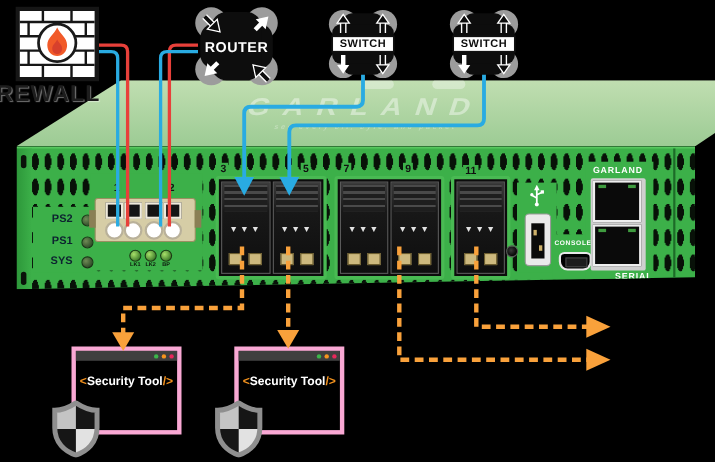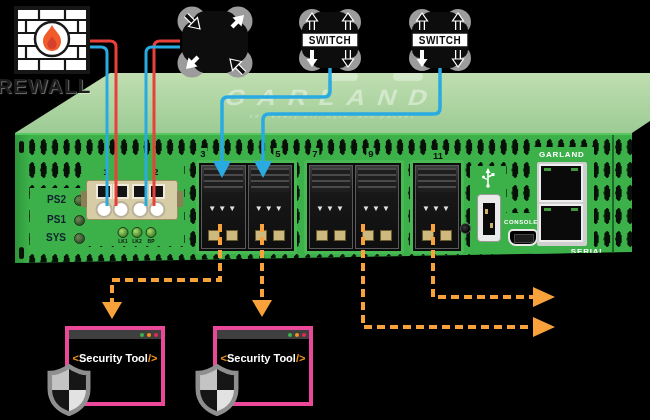--- a/index.html
+++ b/index.html
@@ -82,26 +82,26 @@
   .screw{position:absolute;left:445px;top:88px;width:9px;height:9px;border-radius:50%;
     background:radial-gradient(circle at 40% 40%,#3a3a3a,#000 75%);border:1px solid #555;}
 
   .eth-lbl{position:absolute;left:524px;top:15px;width:70px;color:#fff;font-weight:bold;
     font-size:8px;letter-spacing:.8px;}
   .rj45{position:absolute;left:522px;top:27px;width:50px;height:84px;background:#cfcfcf;
     border-radius:2px;padding:2px;box-sizing:border-box;}
   .jack{position:relative;width:44px;height:38px;background:#0a0a0a;border:2px solid #eee;
     box-sizing:border-box;margin-bottom:2px;}
   .jack .pad{position:absolute;top:2px;width:7px;height:3px;background:#3f9b3f;}
-  .serial-lbl{position:absolute;left:530px;top:112px;width:60px;color:#fff;font-weight:bold;
-    font-size:8px;letter-spacing:.8px;text-align:right;}
+  .serial-lbl{position:absolute;left:544px;top:112px;width:60px;color:#fff;font-weight:bold;
+    font-size:8px;letter-spacing:.8px;}
 
   
   .tool-win{position:absolute;top:315px;width:100px;height:80px;background:#000;
-    border:4px solid #ec4899;box-sizing:border-box;z-index:20;margin-top:11px;}
+    border:4px solid #f9a8d4;box-sizing:border-box;z-index:20;}
   .tool-bar{position:absolute;left:0;top:0;width:100%;height:9px;background:#3f3f3f;}
   .tool-dot{position:absolute;top:2.5px;width:4px;height:4px;border-radius:50%;}
   .tool-text{position:absolute;left:0;top:22px;width:100%;text-align:center;
     font-size:11px;font-weight:bold;color:#fff;white-space:nowrap;}
   .tool-text .brk{color:#f7941e;}
   .shield{position:absolute;z-index:22;}
 </style>
 </head>
 <body>
 
@@ -153,20 +153,21 @@
       <g>
         <line x1="22" y1="52" x2="14" y2="60" stroke="#fff" stroke-width="4"></line>
         <polygon points="10,64 21.5,61.5 12.5,52.5" fill="#fff"></polygon>
       </g>
       <g>
         <line x1="68" y1="68" x2="59" y2="59" stroke="#fff" stroke-width="6"></line>
         <line x1="68" y1="68" x2="59" y2="59" stroke="#0d0d0d" stroke-width="3.5"></line>
         <polygon points="54,54 65.5,56.5 56.5,65.5" fill="#0d0d0d" stroke="#fff" stroke-width="1.2"></polygon>
       </g>
     </svg>
+    <div class="dev-label-router">ROUTER</div>
   </div>
 
   <div class="abs" style="left:298px;top:8px;width:64px;height:64px;z-index:40">
     <svg width="64" height="64" viewBox="0 0 64 64">
       <g fill="#9c9c9c">
         <circle cx="14" cy="14" r="13"></circle>
           <circle cx="50" cy="14" r="13"></circle>
         <circle cx="14" cy="50" r="13"></circle>
           <circle cx="50" cy="50" r="13"></circle>
       </g>
@@ -284,21 +285,21 @@
       <span class="lk-dot" style="left:67px"></span>
       <span class="lk-lbl" style="left:39px">LK1</span>
       <span class="lk-lbl" style="left:53px">LK2</span>
       <span class="lk-lbl" style="left:67px">BP</span>
     </div>
 
     <span class="portnum" style="left:188px;top:13px">3</span>
     <span class="portnum" style="left:263px;top:13px">5</span>
     <span class="portnum" style="left:300px;top:13px">7</span>
     <span class="portnum" style="left:356px;top:13px">9</span>
-    <span class="portnum" style="left:423px;top:15px">11</span>
+    <span class="portnum" style="left:413px;top:15px">11</span>
 
     <div class="bank" style="left:181px;width:101px">
       <div class="cage">
         <div class="cage-top"></div>
           <div class="cage-tri">▼▼▼</div>
         <div class="cage-chip" style="left:6px"></div>
           <div class="cage-chip" style="left:24px"></div>
       </div>
       <div class="cage">
         <div class="cage-top"></div>

